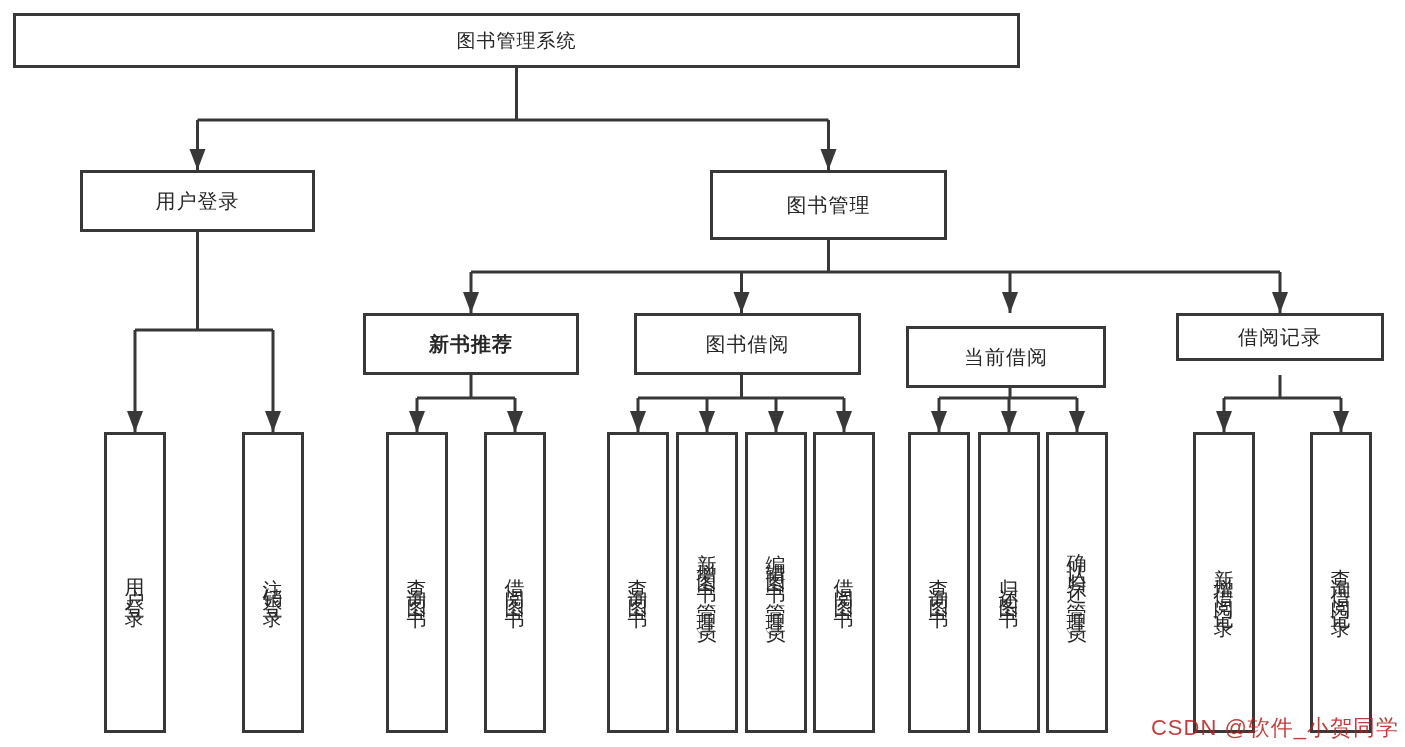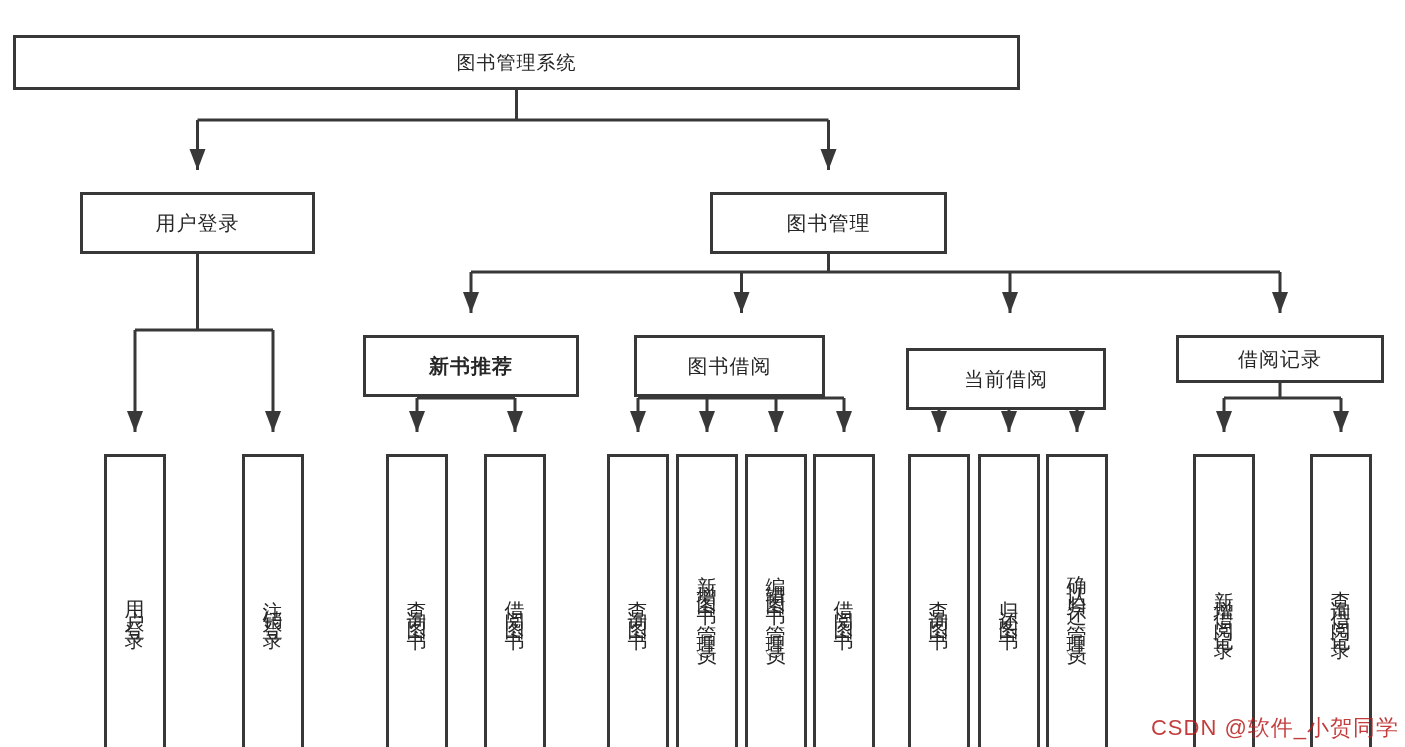--- a/index.html
+++ b/index.html
@@ -19,21 +19,20 @@
   .node {
     position: absolute;
     box-sizing: border-box;
     background: #ffffff;
     border: 3px solid #383838;
     color: #262626;
     display: flex;
     align-items: center;
     justify-content: center;
     text-align: center;
-    margin-top: 22px;
   }
   .hnode {
     font-size: 20px;
     letter-spacing: 1px;
     white-space: nowrap;
   }
   .root {
     font-size: 19px;
   }
   .vnode {
@@ -96,24 +95,24 @@
       <polygon points="1001,411 1017,411 1009,432"></polygon>
       <polygon points="1069,411 1085,411 1077,432"></polygon>
       <polygon points="1216,411 1232,411 1224,432"></polygon>
       <polygon points="1333,411 1349,411 1341,432"></polygon>
     </g>
   </svg>
 
   <div class="node hnode root" style="left:13px; top:13px; width:1007px; height:55px;">图书管理系统</div>
 
   <div class="node hnode" style="left:80px; top:170px; width:235px; height:62px;">用户登录</div>
-  <div class="node hnode" style="left:710px; top:170px; width:237px; height:62px;">图书管理</div>
+  <div class="node hnode" style="left:710px; top:170px; width:237px; height:70px;">图书管理</div>
 
   <div class="node hnode" style="left:363px; top:313px; width:216px; height:62px;font-weight:bold;">新书推荐</div>
-  <div class="node hnode" style="left:634px; top:313px; width:191px; height:62px;">图书借阅</div>
+  <div class="node hnode" style="left:634px; top:313px; width:227px; height:62px;">图书借阅</div>
   <div class="node hnode" style="left:906px; top:326px; width:200px; height:62px;">当前借阅</div>
   <div class="node hnode" style="left:1176px; top:313px; width:208px; height:48px;">借阅记录</div>
 
   <div class="node vnode" style="left:104px; top:432px; width:62px; height:301px;">用户登录</div>
   <div class="node vnode" style="left:242px; top:432px; width:62px; height:301px;">注销登录</div>
 
   <div class="node vnode" style="left:386px; top:432px; width:62px; height:301px;">查询图书</div>
   <div class="node vnode" style="left:484px; top:432px; width:62px; height:301px;">借阅图书</div>
 
   <div class="node vnode" style="left:607px; top:432px; width:62px; height:301px;">查询图书</div>

